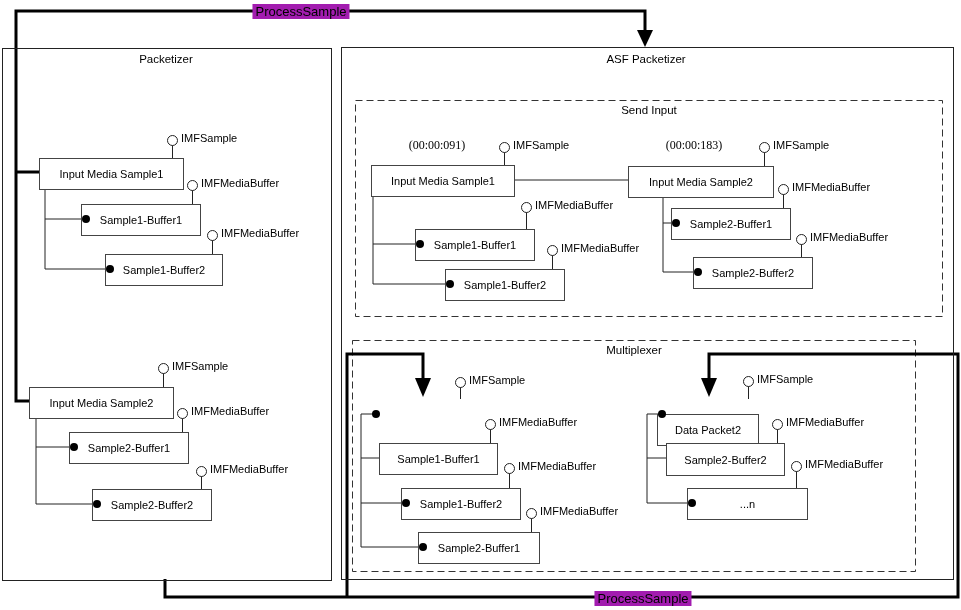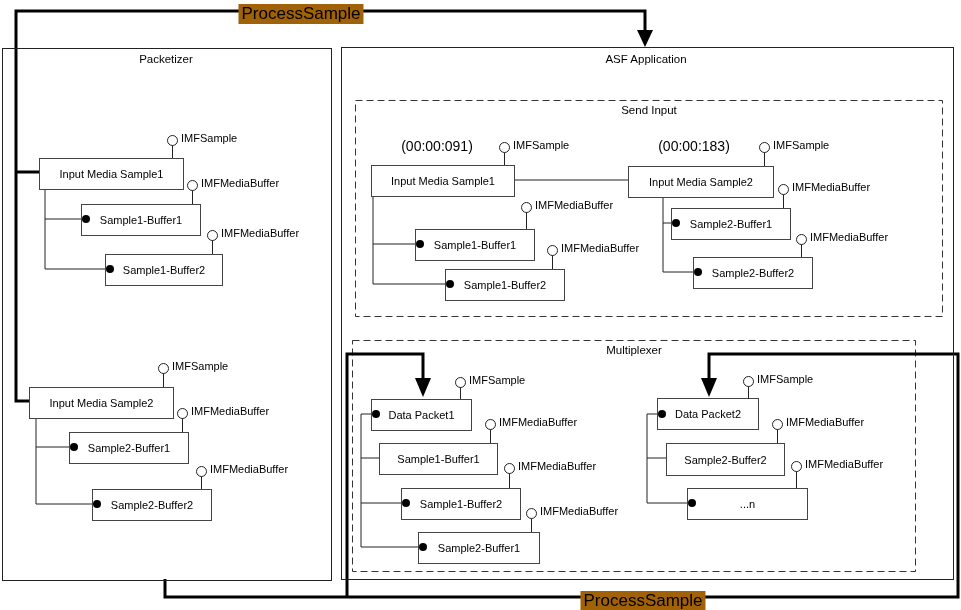--- a/index.html
+++ b/index.html
@@ -7,23 +7,23 @@
          font-family:"Liberation Sans","DejaVu Sans",sans-serif;color:#000;overflow:hidden;}
   #wires{position:absolute;left:0;top:0;z-index:1;}
   .container{position:absolute;border:1px solid #222;background:transparent;z-index:1;}
   .ctitle{position:absolute;transform:translateX(-50%);font-size:11.5px;white-space:nowrap;z-index:3;}
   .node{position:absolute;border:1px solid #444;background:#fff;z-index:2;
         display:flex;align-items:center;justify-content:center;font-size:11px;white-space:nowrap;}
   .dot{position:absolute;width:8px;height:8px;border-radius:50%;background:#000;z-index:3;}
   .stem{position:absolute;width:1px;background:#222;z-index:3;}
   .lolli{position:absolute;width:9px;height:9px;border:1.4px solid #222;border-radius:50%;background:#fff;z-index:3;}
   .iface-label{position:absolute;font-size:11px;white-space:nowrap;z-index:3;}
-  .flow-label{position:absolute;transform:translateX(-50%);font-size:17px;background:#a16207;
+  .flow-label{position:absolute;transform:translateX(-50%);font-size:13px;background:#a21caf;
               padding:0 3px;white-space:nowrap;z-index:4;}
-  .timestamp{position:absolute;transform:translateX(-50%);font-size:14px;white-space:nowrap;z-index:3;}
+  .timestamp{position:absolute;transform:translateX(-50%);font-size:12px;white-space:nowrap;z-index:3;font-family:Liberation Serif, serif;}
 </style>
 </head>
 <body>
 
 <div id="stage">
 
   <svg id="wires" width="961" height="610" viewBox="0 0 961 610">
 
     <rect x="355.5" y="100.5" width="587" height="216" fill="none" stroke="#333" stroke-width="1" stroke-dasharray="7,4"></rect>
     <rect x="352.5" y="340.5" width="563" height="231" fill="none" stroke="#333" stroke-width="1" stroke-dasharray="7,4"></rect>
@@ -40,21 +40,21 @@
 
     <path d="M165,579 L165,597 L958,597 L958,354 L709,354 L709,379 M347,597 L347,354 L423,354 L423,379" fill="none" stroke="#000" stroke-width="3"></path>
     <polygon points="415,378 431,378 423,397" fill="#000"></polygon>
     <polygon points="701,378 717,378 709,397" fill="#000"></polygon>
   </svg>
 
   <div class="container" style="left:2px;top:48px;width:328px;height:531px;"></div>
   <div class="container" style="left:341px;top:47px;width:611px;height:531px;"></div>
 
   <div class="ctitle" style="left:166px;top:53px;">Packetizer</div>
-  <div class="ctitle" style="left:646px;top:53px;">ASF Application</div>
+  <div class="ctitle" style="left:646px;top:53px;">ASF Packetizer</div>
   <div class="ctitle" style="left:649px;top:104px;">Send Input</div>
   <div class="ctitle" style="left:634px;top:344px;">Multiplexer</div>
 
   <div class="flow-label" style="left:301px;top:4px;">ProcessSample</div>
   <div class="flow-label" style="left:643px;top:591px;">ProcessSample</div>
 
   <div class="timestamp" style="left:437px;top:138px;">(00:00:091)</div>
   <div class="timestamp" style="left:694px;top:138px;">(00:00:183)</div>
 
 <div class="node" style="left: 39px; top: 158px; width: 143px; height: 30px;">
@@ -130,23 +130,20 @@
     <div class="stem" style="left: 783px; top: 194px; height: 14px;"></div>
     <div class="lolli" style="left: 778px; top: 184px;"></div>
     <div class="iface-label" style="left: 792px; top: 181px;">IMFMediaBuffer</div>
     <div class="node" style="left: 693px; top: 257px; width: 118px; height: 30px;">
       <span>Sample2-Buffer2</span>
     </div>
     <div class="dot" style="left: 694px; top: 268px;"></div>
     <div class="stem" style="left: 801px; top: 244px; height: 13px;"></div>
     <div class="lolli" style="left: 796px; top: 234px;"></div>
     <div class="iface-label" style="left: 810px; top: 231px;">IMFMediaBuffer</div>
-    <div class="node" style="left: 371px; top: 399px; width: 99px; height: 30px;">
-      <span>Data Packet1</span>
-    </div>
     <div class="dot" style="left: 372px; top: 410px;"></div>
     <div class="stem" style="left: 460px; top: 387px; height: 12px;"></div>
     <div class="lolli" style="left: 455px; top: 377px;"></div>
     <div class="iface-label" style="left: 469px; top: 374px;">IMFSample</div>
     <div class="node" style="left: 379px; top: 443px; width: 117px; height: 30px;">
       <span>Sample1-Buffer1</span>
     </div>
     <div class="stem" style="left: 490px; top: 429px; height: 14px;"></div>
     <div class="lolli" style="left: 485px; top: 419px;"></div>
     <div class="iface-label" style="left: 499px; top: 416px;">IMFMediaBuffer</div>
@@ -157,21 +154,21 @@
     <div class="stem" style="left: 509px; top: 473px; height: 15px;"></div>
     <div class="lolli" style="left: 504px; top: 463px;"></div>
     <div class="iface-label" style="left: 518px; top: 460px;">IMFMediaBuffer</div>
     <div class="node" style="left: 418px; top: 532px; width: 120px; height: 30px;">
       <span>Sample2-Buffer1</span>
     </div>
     <div class="dot" style="left: 419px; top: 543px;"></div>
     <div class="stem" style="left: 531px; top: 518px; height: 14px;"></div>
     <div class="lolli" style="left: 526px; top: 508px;"></div>
     <div class="iface-label" style="left: 540px; top: 505px;">IMFMediaBuffer</div>
-    <div class="node" style="left: 657px; top: 398px; width: 100px; height: 30px; text-align: right;">
+    <div class="node" style="left: 657px; top: 414px; width: 100px; height: 30px; text-align: right;">
       <span>Data Packet2</span>
     </div>
     <div class="dot" style="left: 658px; top: 410px;"></div>
     <div class="stem" style="left: 748px; top: 386px; height: 13px;"></div>
     <div class="lolli" style="left: 743px; top: 376px;"></div>
     <div class="iface-label" style="left: 757px; top: 373px;">IMFSample</div>
     <div class="node" style="left: 666px; top: 443px; width: 117px; height: 31px;">
       <span>Sample2-Buffer2</span>
     </div>
     <div class="stem" style="left: 777px; top: 429px; height: 14px;"></div>

